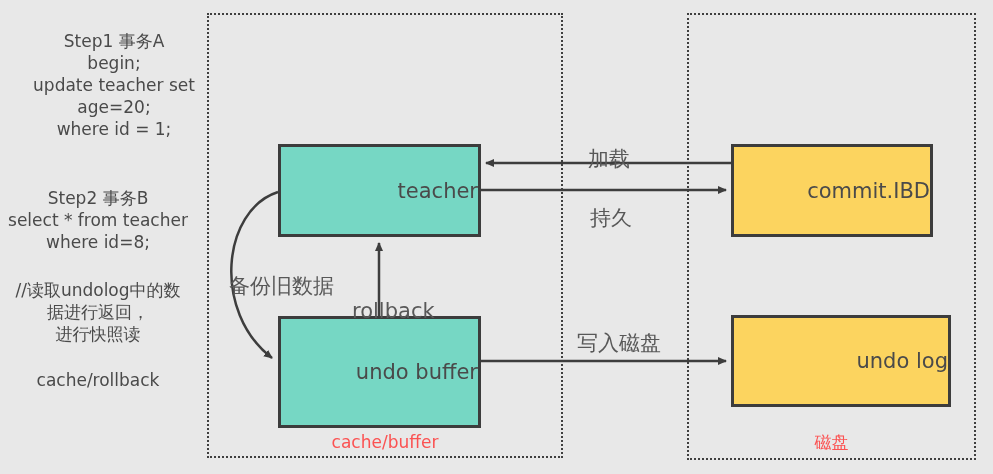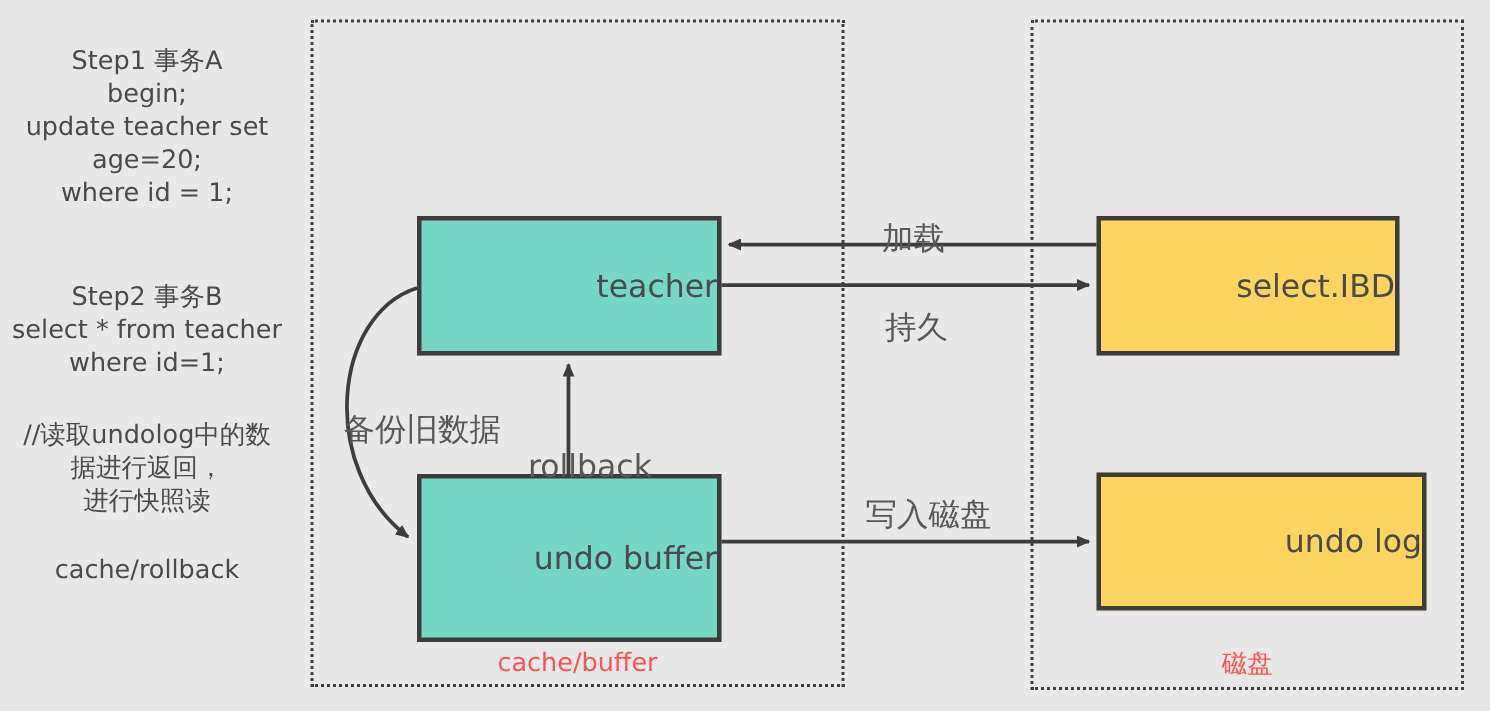--- a/index.html
+++ b/index.html
@@ -19,21 +19,21 @@
   
   .notes { position: absolute; left: 0; top: 0; width: 196px; height: 474px; }
   .para {
     position: absolute;
     width: 196px;
     text-align: center;
     font-size: 17px;
     line-height: 22px;
     color: #4a4a4a;
   }
-  .para-1 { top: 30px; }
+  .para-1 { top: 30px; padding-left: 16px; }
   .para-2 { top: 187px; }
   .para-3 { top: 279px; }
   .para-4 { top: 369px; }
 
   
   .region {
     position: absolute;
     border: 2px dotted #3f3f3f;
     box-sizing: border-box;
   }
@@ -95,21 +95,21 @@
     <div class="para para-1">
       <div>Step1 事务A</div>
       <div>begin;</div>
       <div>update teacher set</div>
       <div>age=20;</div>
       <div>where id = 1;</div>
     </div>
     <div class="para para-2">
       <div>Step2 事务B</div>
       <div>select * from teacher</div>
-      <div>where id=1;</div>
+      <div>where id=8;</div>
     </div>
     <div class="para para-3">
       <div>//读取undolog中的数</div>
       <div>据进行返回，</div>
       <div>进行快照读</div>
     </div>
     <div class="para para-4">
       <div>cache/rollback</div>
     </div>
   </div>
@@ -122,21 +122,21 @@
     <div class="region-label">磁盘</div>
   </div>
 
   <div class="node node-teal node-teacher">
     <span>teacher</span>
   </div>
   <div class="node node-teal node-undo-buffer">
     <span>undo buffer</span>
   </div>
   <div class="node node-yellow node-teacher-ibd">
-    <span>select.IBD</span>
+    <span>commit.IBD</span>
   </div>
   <div class="node node-yellow node-undo-log">
     <span>undo log</span>
   </div>
 
   <svg class="arrows" viewBox="0 0 993 474" xmlns="http://www.w3.org/2000/svg">
     <defs>
       <marker id="arrowhead" markerWidth="9" markerHeight="8" refX="8" refY="4" orient="auto" markerUnits="userSpaceOnUse" viewBox="0 0 9 8">
         <path d="M0,0 L9,4 L0,8 Z" fill="#3d3d3d"></path>
       </marker>

